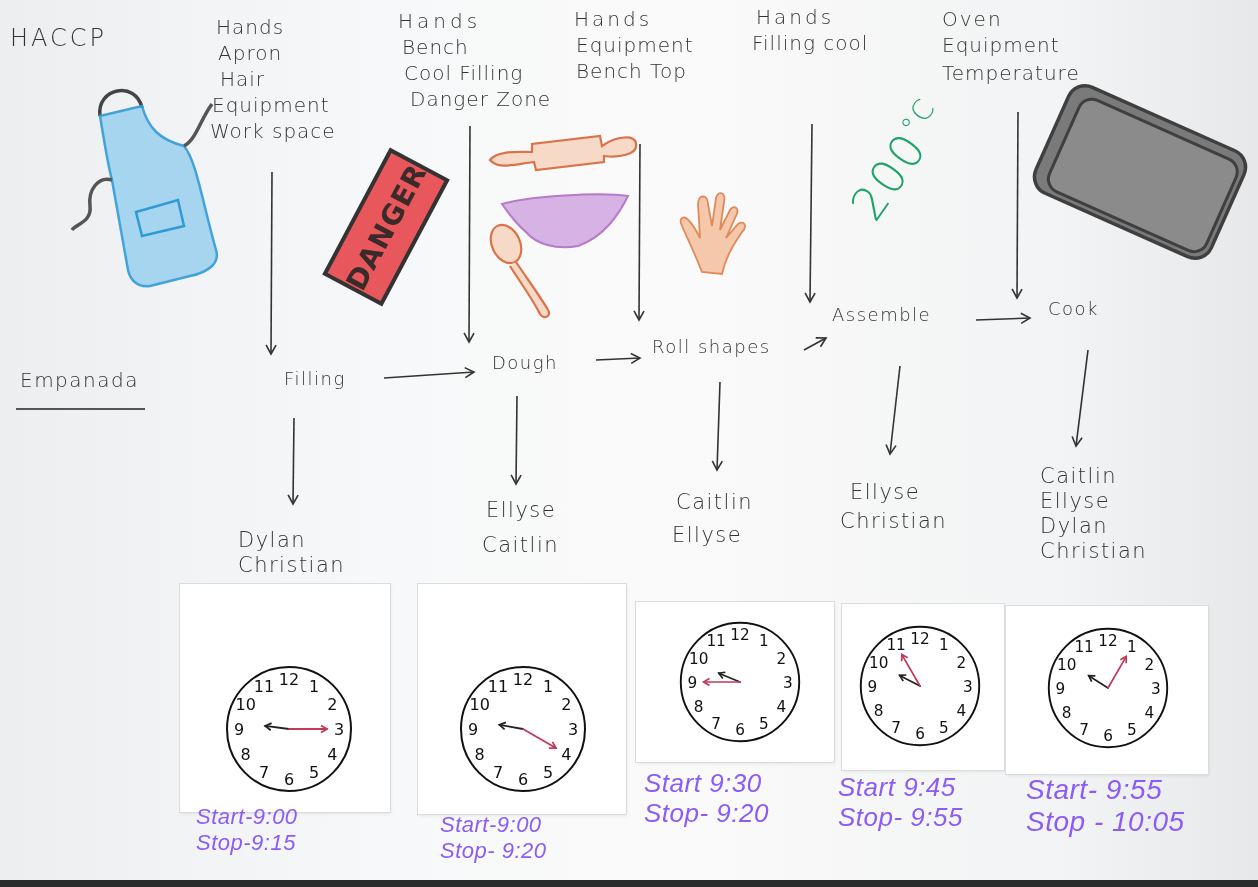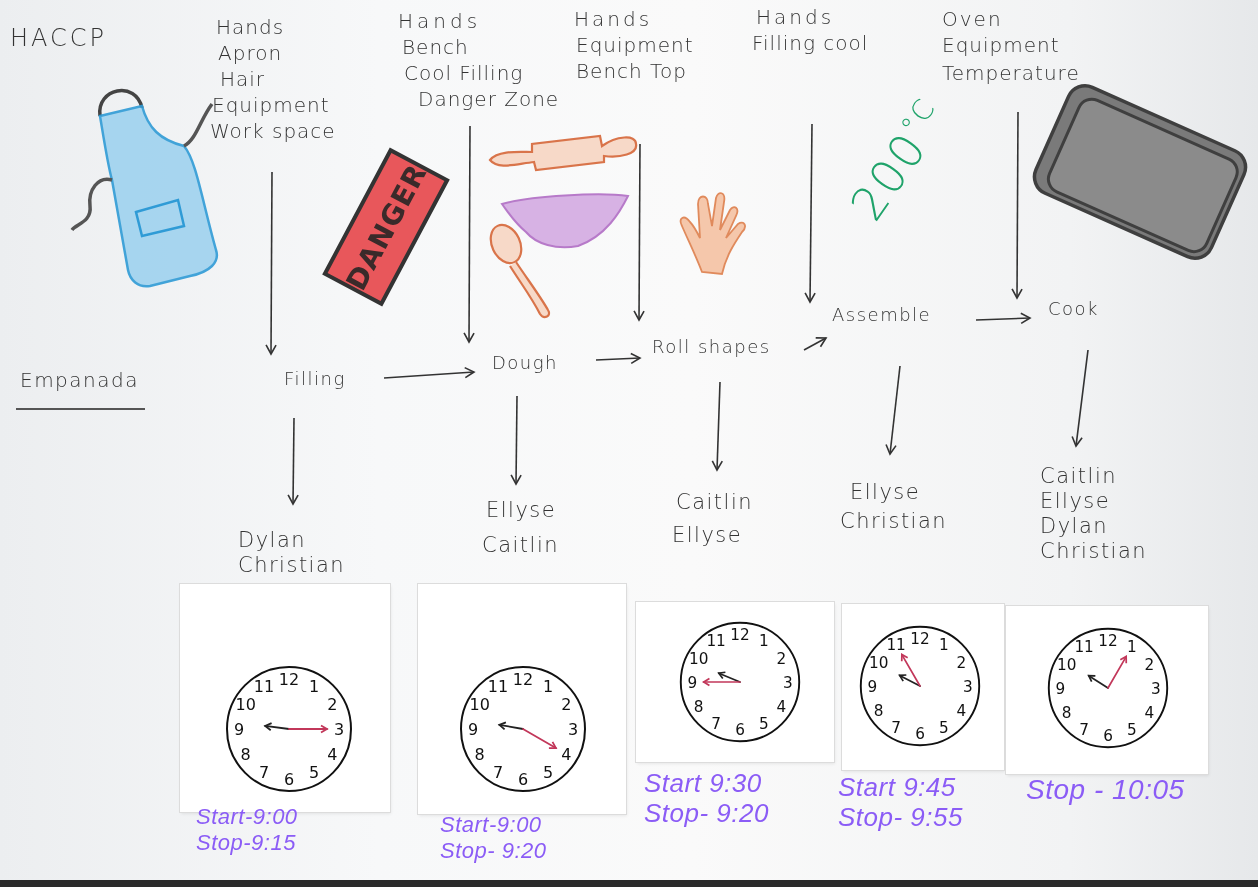--- a/index.html
+++ b/index.html
@@ -41,21 +41,21 @@
   <div class="big">Hands</div>
   <div style="margin-left:2px">Apron</div>
   <div style="margin-left:4px">Hair</div>
   <div style="margin-left:-4px">Equipment</div>
   <div style="margin-left:-6px">Work space</div>
 </div>
 <div class="abs hand lbl stack" style="left:398px;top:8px;">
   <div class="big" style="letter-spacing:4px">Hands</div>
   <div style="margin-left:4px">Bench</div>
   <div style="margin-left:6px">Cool Filling</div>
-  <div style="margin-left:20px">Danger Zone</div>
+  <div style="margin-left:12px">Danger Zone</div>
 </div>
 <div class="abs hand lbl stack" style="left:574px;top:6px;">
   <div class="big" style="letter-spacing:3px">Hands</div>
   <div style="margin-left:2px">Equipment</div>
   <div style="margin-left:2px;">Bench Top</div>
 </div>
 <div class="abs hand lbl stack" style="left:756px;top:4px;">
   <div class="big" style="letter-spacing:3px">Hands</div>
   <div style="margin-left:-4px">Filling cool</div>
 </div>
@@ -285,16 +285,17 @@
 </div>
 <div class="time" style="left:644px;top:768px;">
   <div>Start 9:30</div>
   <div>Stop- 9:20</div>
 </div>
 <div class="time" style="left:838px;top:772px;">
   <div>Start 9:45</div>
   <div>Stop- 9:55</div>
 </div>
 <div class="time" style="left:1026px;top:774px;font-size:28px;line-height:32px;">
+  <div>Start- 9:55</div>
   <div>Stop - 10:05</div>
 </div>
 
 <div class="abs" style="left:0;top:880px;width:1258px;height:7px;background:#2b2b2b;"></div>
 
 </body></html>

